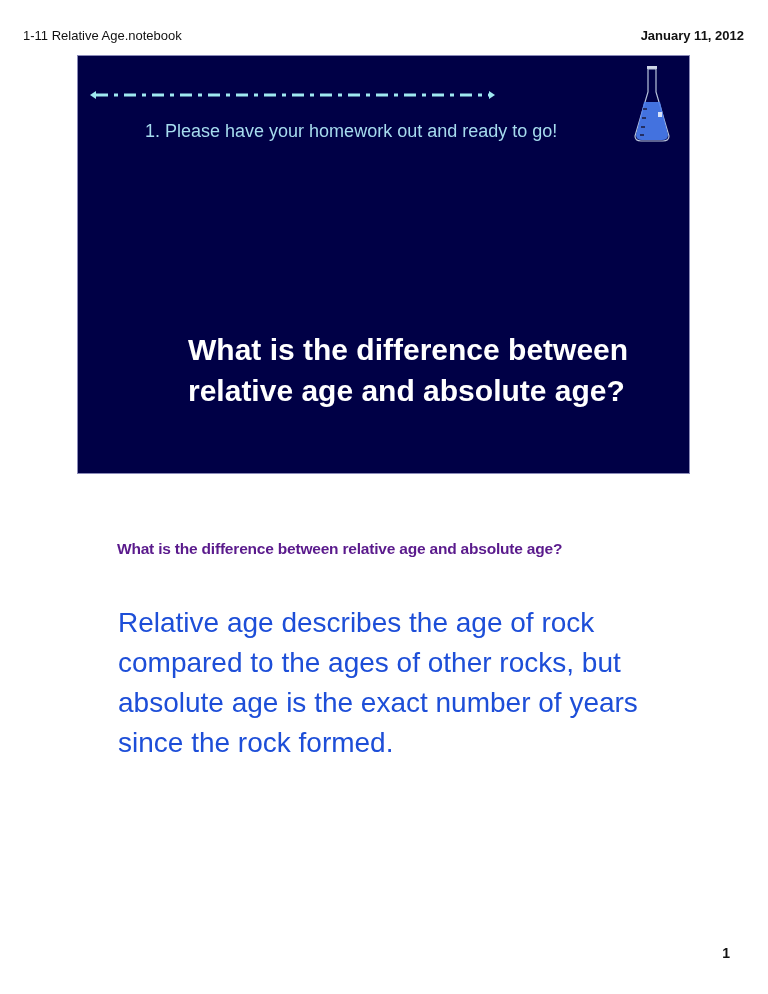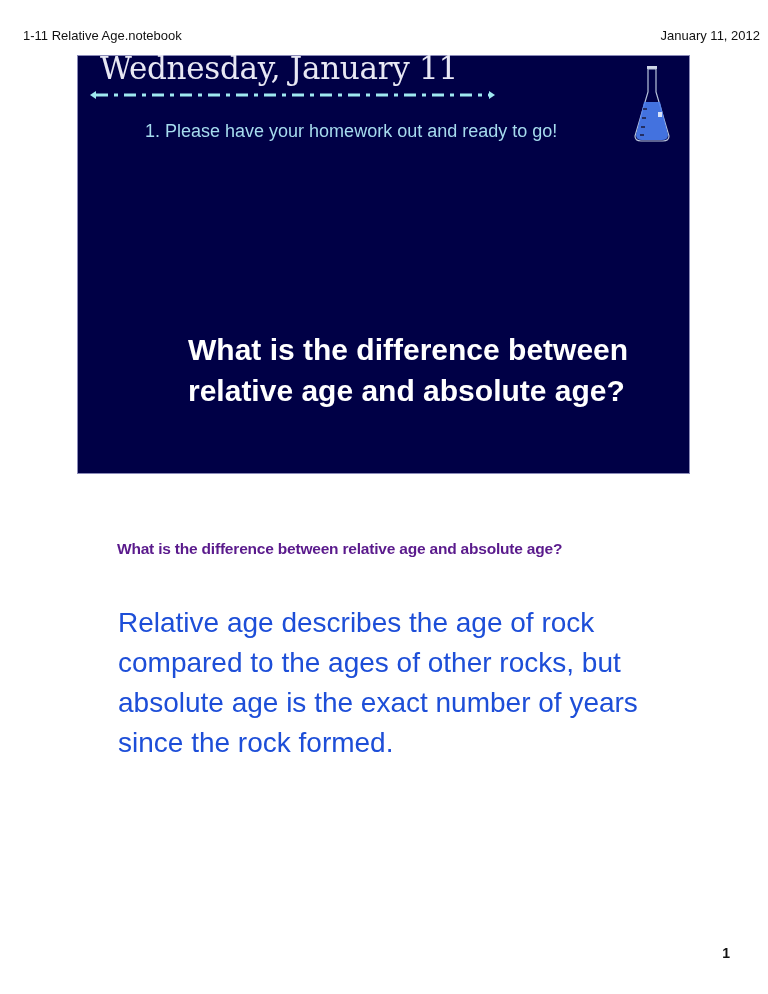--- a/index.html
+++ b/index.html
@@ -1,40 +1,39 @@
 <!DOCTYPE html>
 <html><head>
   <meta charset="utf-8">
   <style>
     html, body { margin: 0; padding: 0; background: #ffffff; }
     body { width: 768px; height: 994px; position: relative; overflow: hidden; font-family: "Liberation Sans", sans-serif; }
     .hdr { position: absolute; top: 28px; font-size: 13px; color: #111; font-family: "Liberation Sans", sans-serif; }
     .hdr-left { left: 23px; }
-    .hdr-right { right: 8px; }
+    .hdr-right { right: 24px; font-weight: bold; }
     .slide { position: absolute; left: 77px; top: 55px; width: 613px; height: 419px; background: #000046; border: 1px solid #8a8ab8; box-sizing: border-box; }
     .slide-title { position: absolute; left: 22px; top: -6px; font-family: "DejaVu Serif", "Liberation Serif", serif; font-size: 31px; color: #e8e8f4; letter-spacing: -0.3px; white-space: nowrap; }
     .arrow-line { position: absolute; left: 12px; top: 35px; width: 405px; height: 8px; }
     .flask { position: absolute; left: 553px; top: 8px; width: 42px; height: 80px; }
     .instr { position: absolute; left: 67px; font-size: 18px; line-height: 23px; width: 470px; }
     .i1 { top: 64px; color: #a6dbee; }
     .i2 { top: 135px; color: #ead6ee; }
     .i3 { top: 205px; color: #92e496; }
     .question { position: absolute; left: 110px; top: 273px; width: 490px; font-size: 30px; line-height: 41px; font-weight: bold; color: #ffffff; }
     .q2 { position: absolute; left: 117px; top: 540px; font-size: 15.5px; font-weight: bold; color: #5a1a8c; white-space: nowrap; letter-spacing: -0.2px; }
     .answer { position: absolute; left: 118px; top: 603px; width: 580px; font-size: 28px; line-height: 40px; color: #1d4ed8; }
     .pagenum { position: absolute; right: 38px; top: 945px; font-size: 14px; font-weight: bold; color: #111; }
   </style>
 </head>
 <body>
 
 <div class="hdr hdr-left">1-11 Relative Age.notebook</div>
 <div class="hdr hdr-right">January 11, 2012</div>
 
 <div class="slide">
-  <div class="slide-title">Wednesday, January 11</div>
 
   <svg class="arrow-line" viewBox="0 0 405 8" preserveAspectRatio="none">
     <polygon points="0,4 6,0 6,8" fill="#9fe8f0"></polygon>
     <polygon points="405,4 399,0 399,8" fill="#9fe8f0"></polygon>
     <line x1="6" y1="4" x2="399" y2="4" stroke="#9fe8f0" stroke-width="3" stroke-dasharray="12,6,4,6"></line>
   </svg>
 
   <svg class="flask" viewBox="0 0 42 80">
     <rect x="16" y="2" width="10" height="3" fill="#cfd6e8"></rect>
     <path d="M17,5 L17,28 L4,72 Q4,77 10,77 L32,77 Q38,77 38,72 L25,28 L25,5 Z" fill="none" stroke="#b8c4dc" stroke-width="1.2"></path>

